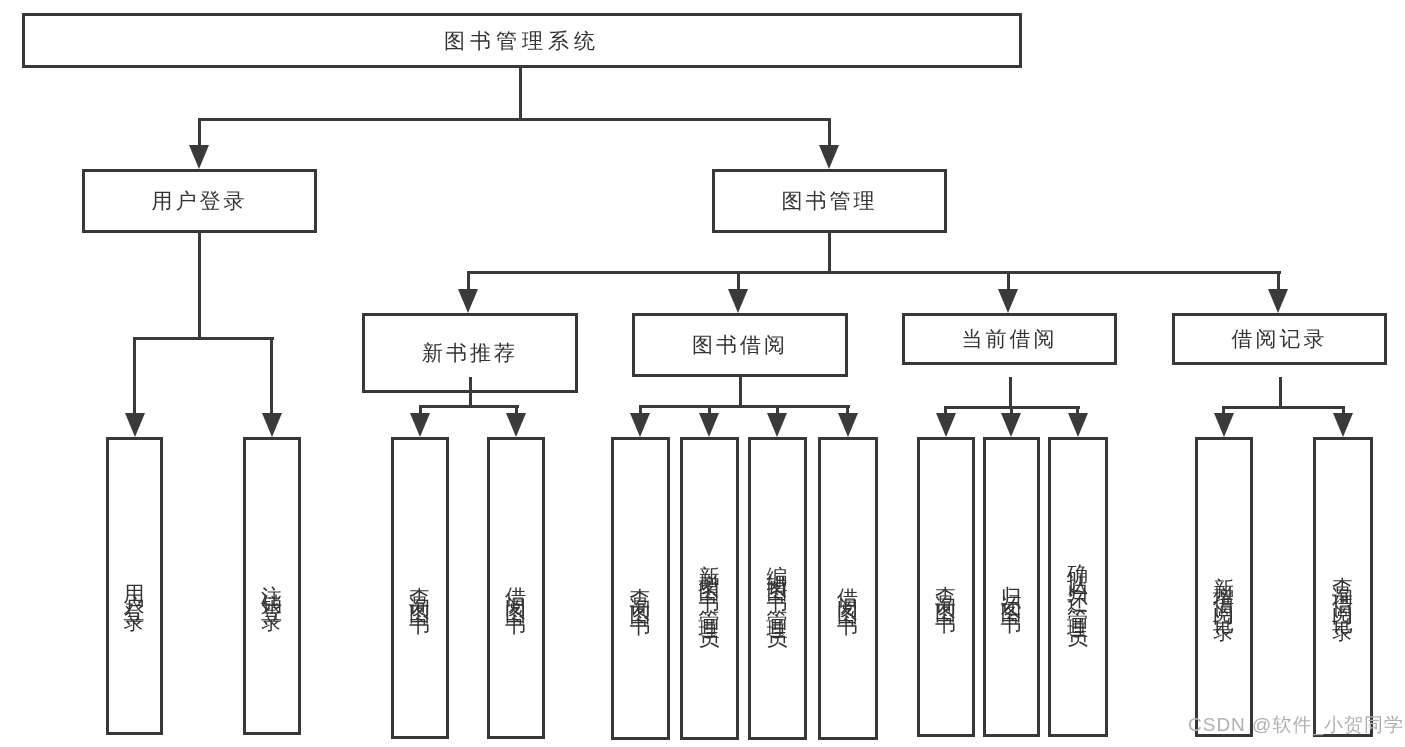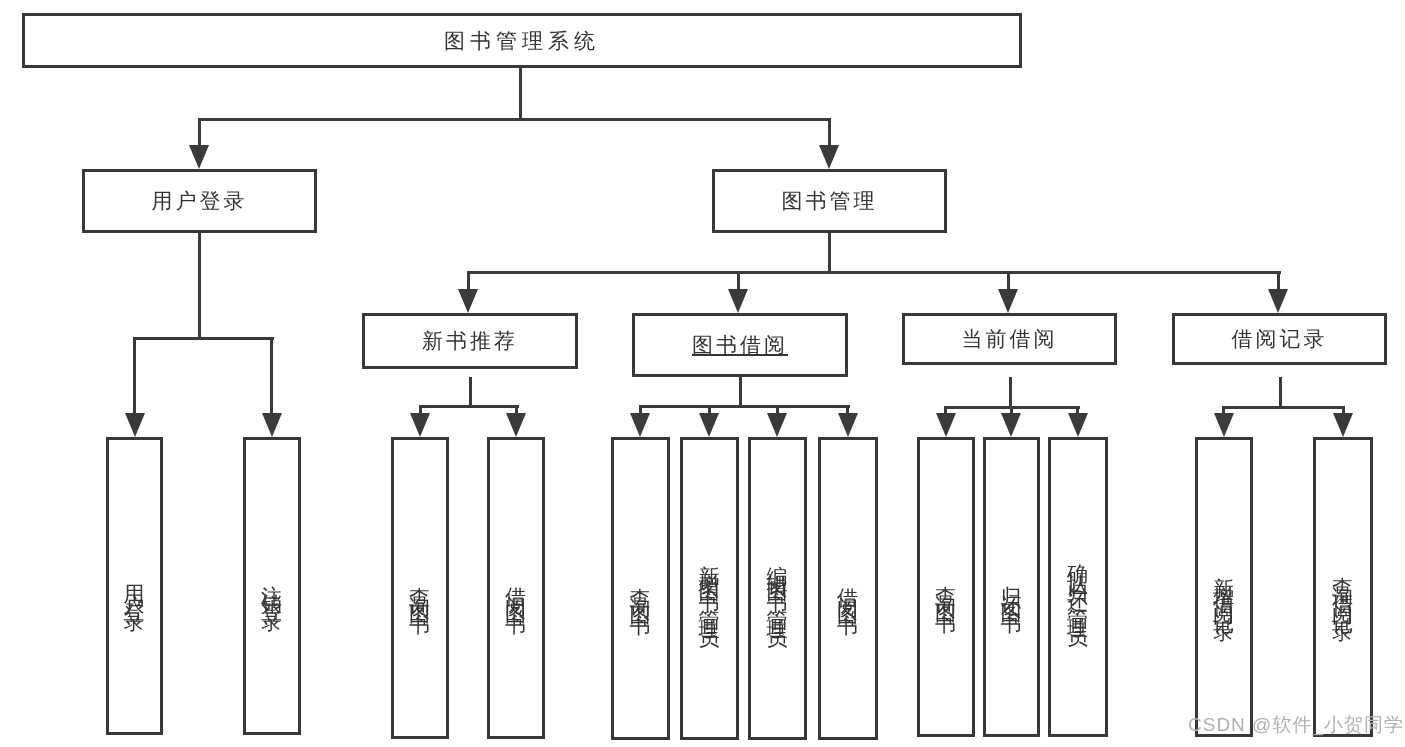--- a/index.html
+++ b/index.html
@@ -101,24 +101,24 @@
   <div class="hl" style="left:467px; top:271px; width:814px;"></div>
   <div class="vl" style="left:467px; top:271px; height:26px;"></div>
   <div class="vl" style="left:737px; top:271px; height:26px;"></div>
   <div class="vl" style="left:1007px; top:271px; height:26px;"></div>
   <div class="vl" style="left:1277px; top:271px; height:26px;"></div>
   <div class="arrow" style="left:458px; top:289px;"></div>
   <div class="arrow" style="left:728px; top:289px;"></div>
   <div class="arrow" style="left:998px; top:289px;"></div>
   <div class="arrow" style="left:1268px; top:289px;"></div>
 
-  <div class="node" style="left:362px; top:313px; width:216px; height:56px;">
+  <div class="node" style="left:362px; top:313px; width:216px; height:80px;">
     <span class="lbl">新书推荐</span>
   </div>
-  <div class="node" style="left:632px; top:313px; width:216px; height:64px;text-decoration:underline;">
+  <div class="node" style="left:632px; top:313px; width:216px; height:64px;">
     <span class="lbl">图书借阅</span>
   </div>
   <div class="node" style="left:902px; top:313px; width:215px; height:52px;">
     <span class="lbl">当前借阅</span>
   </div>
   <div class="node" style="left:1172px; top:313px; width:215px; height:52px;">
     <span class="lbl">借阅记录</span>
   </div>
 
   <div class="vl" style="left:469px; top:377px; height:31px;"></div>

